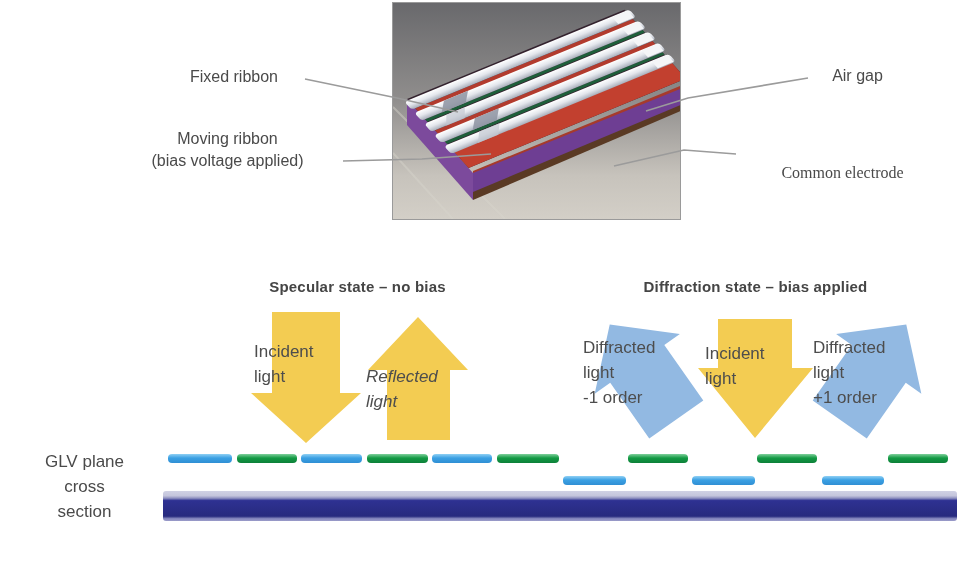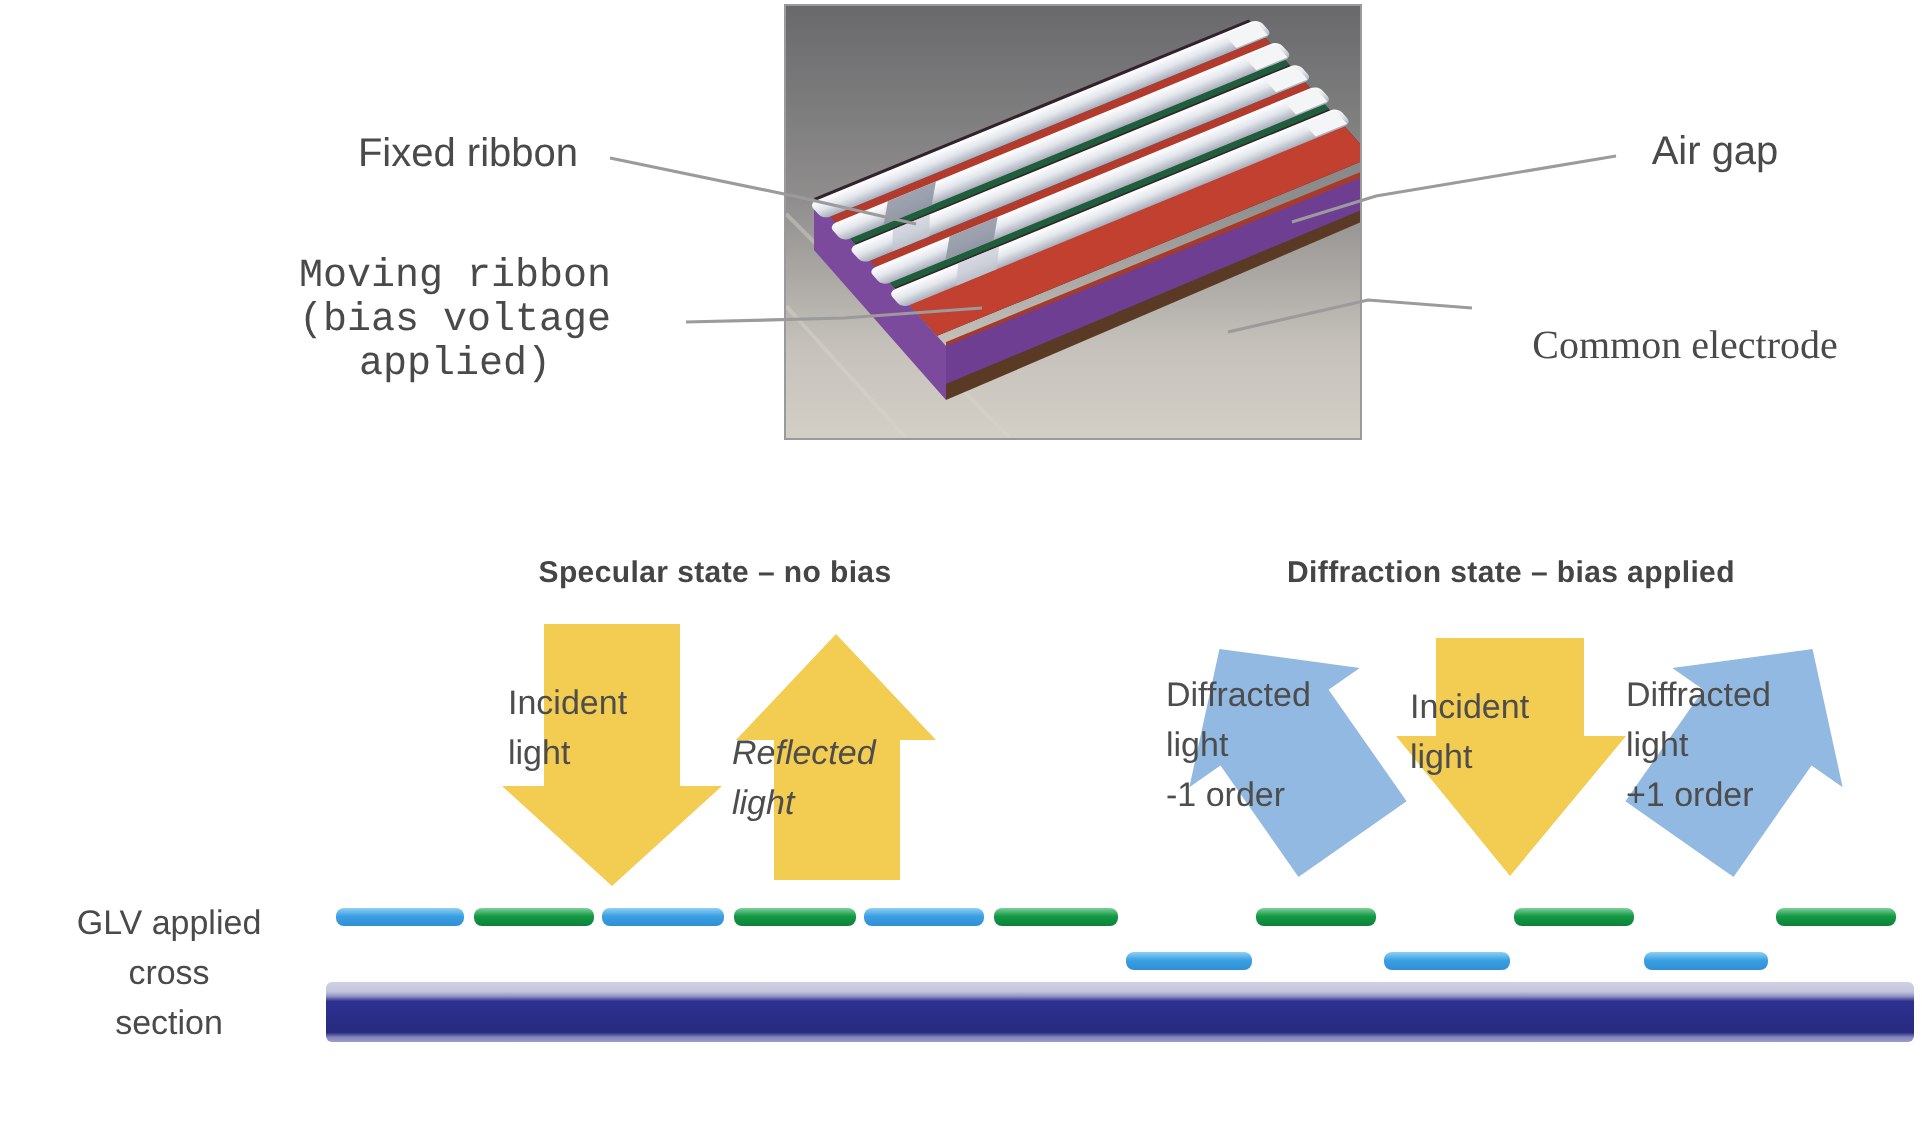--- a/index.html
+++ b/index.html
@@ -2,21 +2,21 @@
 <html><head>
 <meta charset="utf-8">
 <style>
   html,body{margin:0;padding:0;}
   body{
     width:961px;height:562px;position:relative;background:#ffffff;overflow:hidden;
     font-family:"Liberation Sans", sans-serif;
   }
   .lbl{
     position:absolute;color:#4a4a4a;text-align:center;
-    font-size:20px;line-height:22px;
+    font-size:16px;line-height:22px;
   }
   .heading{
     position:absolute;color:#454545;text-align:center;
     font-size:15px;line-height:22px;font-weight:bold;letter-spacing:.2px;
   }
   .arrow-lbl{
     position:absolute;color:#4d4d4d;
     font-size:17px;line-height:25px;
   }
   .photo-frame{
@@ -82,21 +82,21 @@
       <rect x="220" y="21" width="17" height="11" fill="#f4f5f7"></rect>
       <rect x="220" y="39" width="17" height="11" fill="#f4f5f7"></rect>
       <rect x="220" y="57" width="17" height="11" fill="#f4f5f7"></rect>
       <rect x="220" y="75" width="17" height="11" fill="#f4f5f7"></rect>
     </g>
   </svg>
 </div>
 
 <div class="lbl" style="left:163px;top:66px;width:142px;">Fixed ribbon</div>
 
-<div class="lbl" style="left:115px;top:128px;width:225px;font-family:Liberation Mono, monospace;">
+<div class="lbl" style="left:115px;top:128px;width:225px;">
   <div>Moving ribbon</div>
   <div>(bias voltage applied)</div>
 </div>
 
 <div class="lbl" style="left:805px;top:65px;width:105px;">Air gap</div>
 
 <div class="lbl" style="left:735px;top:162px;width:215px;font-family:Liberation Serif, serif;">
   <div>Common electrode</div>
 </div>
 
@@ -135,21 +135,21 @@
   <div>Incident</div>
   <div>light</div>
 </div>
 <div class="arrow-lbl" style="left:813px;top:335px;width:120px;">
   <div>Diffracted</div>
   <div>light</div>
   <div>+1 order</div>
 </div>
 
 <div class="lbl" style="left:12px;top:449px;width:145px;font-size:17px;line-height:25px;">
-  <div>GLV applied</div>
+  <div>GLV plane</div>
   <div>cross</div>
   <div>section</div>
 </div>
 
 <div>
     <div class="ribbon blue" style="left: 168px; width: 64px;"></div>
     <div class="ribbon green" style="left: 237px; width: 60px;"></div>
     <div class="ribbon blue" style="left: 301px; width: 61px;"></div>
     <div class="ribbon green" style="left: 367px; width: 61px;"></div>
     <div class="ribbon blue" style="left: 432px; width: 60px;"></div>

